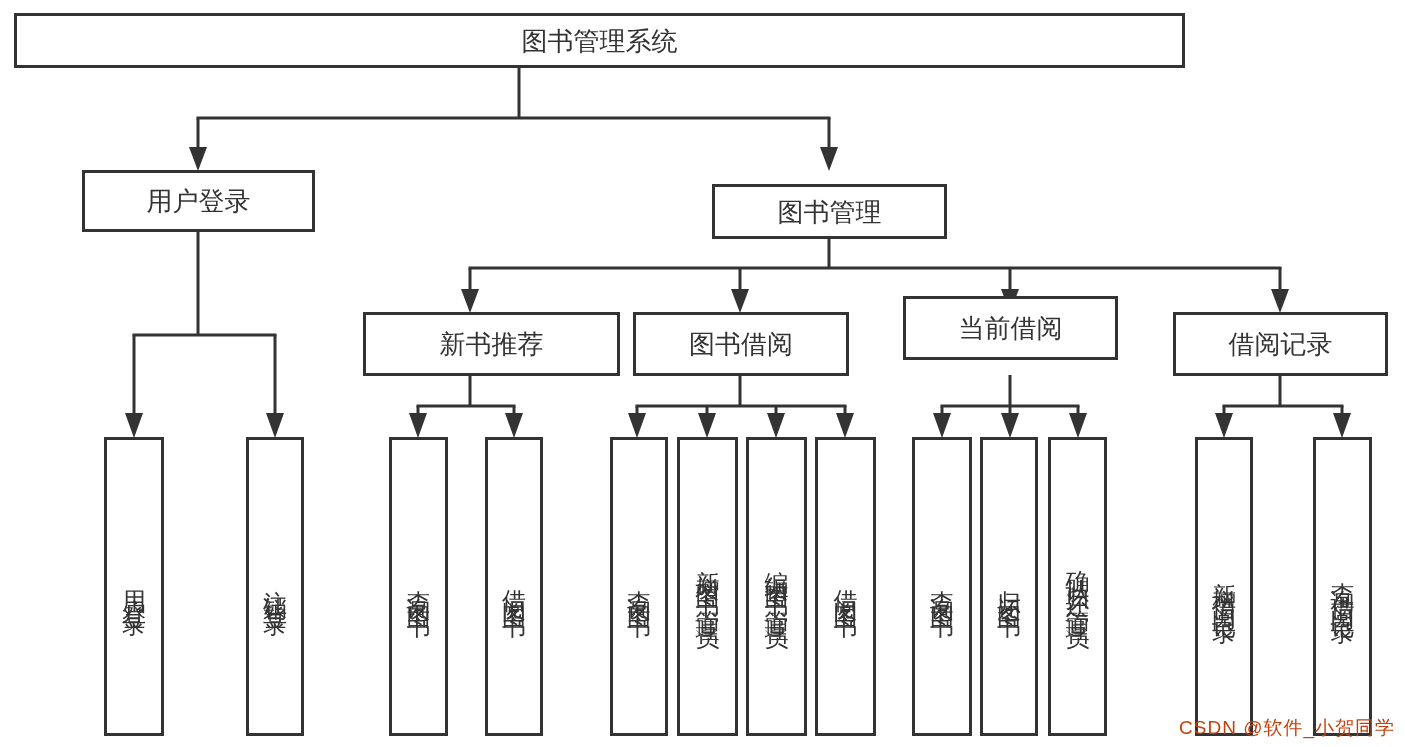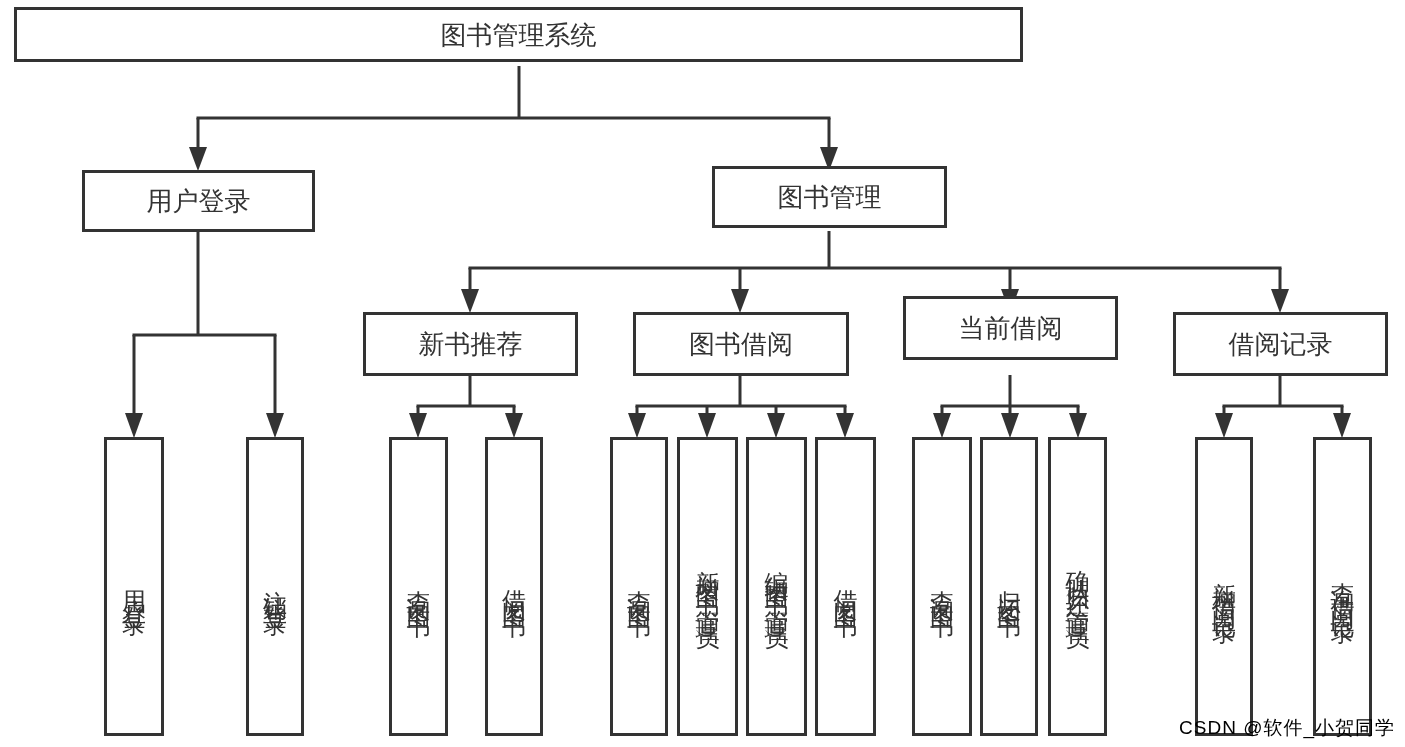--- a/index.html
+++ b/index.html
@@ -34,21 +34,21 @@
   .node.v {
     writing-mode: vertical-rl;
     font-size: 24px;
     letter-spacing: 8px;
   }
   #watermark {
     position: absolute;
     right: 10px;
     bottom: 6px;
     font-size: 19px;
-    color: #000000;
+    color: #c2410c;
     letter-spacing: 1px;
   }
 </style>
 </head>
 <body>
 
 <div id="canvas">
 
   <svg id="connectors" viewBox="0 0 1405 747" xmlns="http://www.w3.org/2000/svg">
 
@@ -119,32 +119,32 @@
     <g>
       <line x1="1280" y1="375" x2="1280" y2="406"></line>
       <line x1="1222.5" y1="406" x2="1343.5" y2="406"></line>
       <line x1="1224" y1="406" x2="1224" y2="416"></line>
       <polygon points="1215,413 1233,413 1224,438"></polygon>
       <line x1="1342" y1="406" x2="1342" y2="416"></line>
       <polygon points="1333,413 1351,413 1342,438"></polygon>
     </g>
   </svg>
 
-  <div class="node" style="left:14px; top:7px; width:1009px; height:55px;">
+  <div class="node" style="left:14px; top:13px; width:1171px; height:55px;">
     <span>图书管理系统</span>
   </div>
 
   <div class="node" style="left:82px; top:170px; width:233px; height:62px;">
     <span>用户登录</span>
   </div>
-  <div class="node" style="left:712px; top:166px; width:235px; height:62px;justify-content:center;">
+  <div class="node" style="left:712px; top:184px; width:235px; height:55px;justify-content:center;">
     <span>图书管理</span>
   </div>
 
-  <div class="node" style="left:363px; top:312px; width:215px; height:64px;">
+  <div class="node" style="left:363px; top:312px; width:257px; height:64px;">
     <span>新书推荐</span>
   </div>
   <div class="node" style="left:633px; top:312px; width:216px; height:64px;">
     <span>图书借阅</span>
   </div>
   <div class="node" style="left:903px; top:296px; width:215px; height:64px;">
     <span>当前借阅</span>
   </div>
   <div class="node" style="left:1173px; top:312px; width:215px; height:64px;">
     <span>借阅记录</span>

